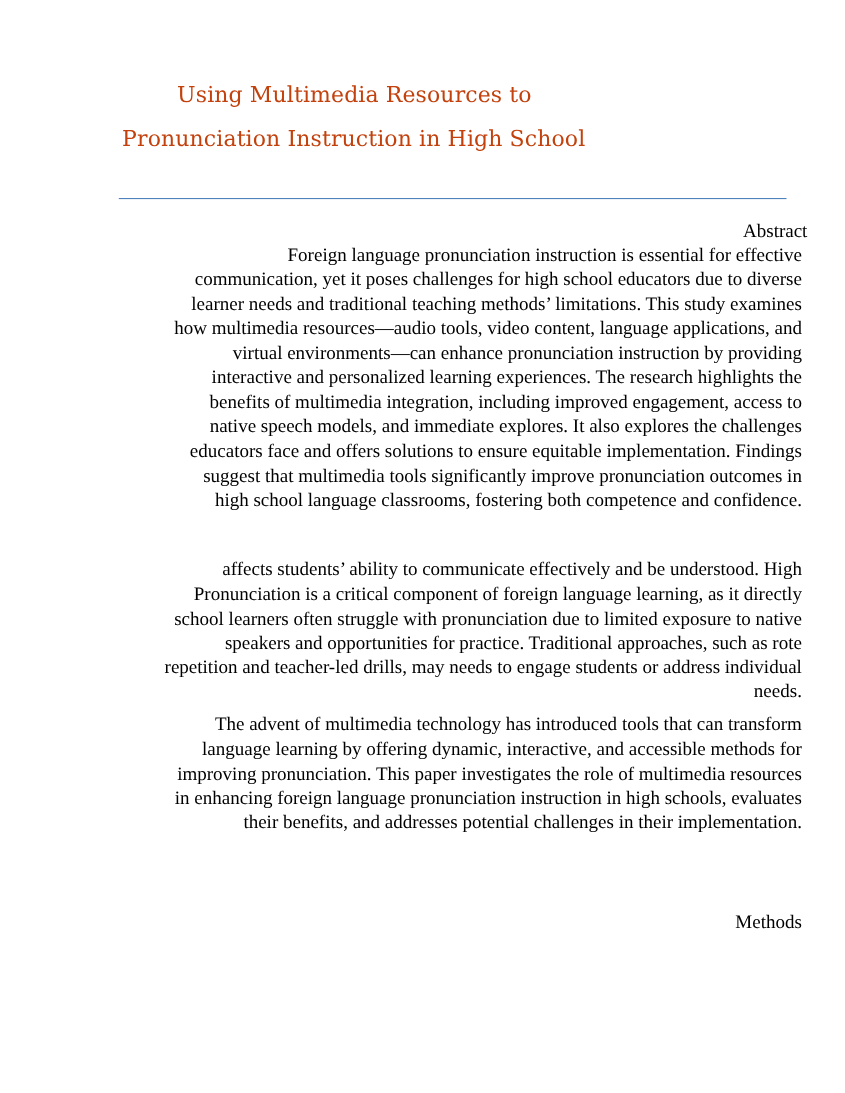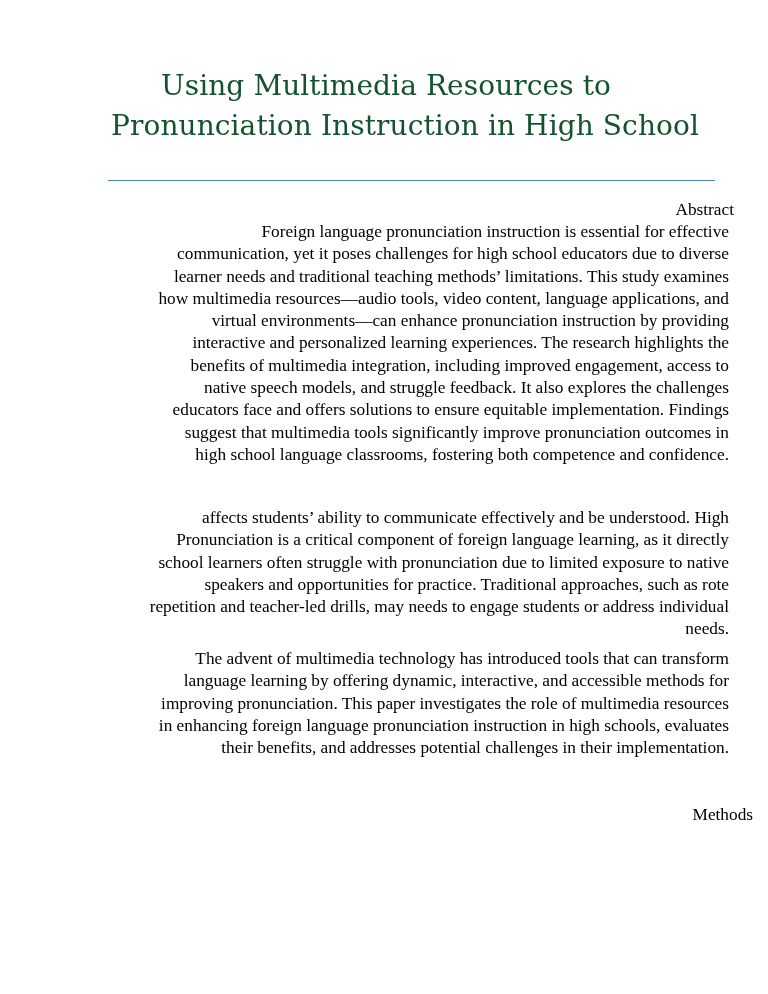--- a/index.html
+++ b/index.html
@@ -20,23 +20,23 @@
       width: 768px;
       height: 994px;
       background: #ffffff;
     }
     .title-block {
       position: absolute;
       left: 111px;
       top: 66px;
       width: 610px;
       font-family: "DejaVu Serif", "Liberation Serif", serif;
-      font-size: 28px;
+      font-size: 20px;
       line-height: 40px;
-      color: #14532d;
+      color: #c2410c;
       letter-spacing: 0.1px;
     }
     .title-line {
       display: block;
       white-space: nowrap;
     }
     .title-line.indent {
       padding-left: 50px;
     }
     .title-rule {
@@ -64,22 +64,21 @@
     .abstract-para {
       top: 221px;
     }
     .intro-para-1 {
       top: 507px;
     }
     .intro-para-2 {
       top: 648px;
     }
     .methods-heading {
-      top: 804px;
-      margin-left: 24px;
+      top: 828px;
     }
     .line {
       display: block;
       white-space: nowrap;
     }
   </style>
 </head>
 <body>
 
 <div class="page">
@@ -94,21 +93,21 @@
   <div class="body-text abstract-label">Abstract</div>
 
   <div class="body-text abstract-para">
     <span class="line">Foreign language pronunciation instruction is essential for effective</span>
     <span class="line">communication, yet it poses challenges for high school educators due to diverse</span>
     <span class="line">learner needs and traditional teaching methods’ limitations. This study examines</span>
     <span class="line">how multimedia resources—audio tools, video content, language applications, and</span>
     <span class="line">virtual environments—can enhance pronunciation instruction by providing</span>
     <span class="line">interactive and personalized learning experiences. The research highlights the</span>
     <span class="line">benefits of multimedia integration, including improved engagement, access to</span>
-    <span class="line">native speech models, and struggle feedback. It also explores the challenges</span>
+    <span class="line">native speech models, and immediate explores. It also explores the challenges</span>
     <span class="line">educators face and offers solutions to ensure equitable implementation. Findings</span>
     <span class="line">suggest that multimedia tools significantly improve pronunciation outcomes in</span>
     <span class="line">high school language classrooms, fostering both competence and confidence.</span>
   </div>
 
   <div class="body-text intro-para-1">
     <span class="line">affects students’ ability to communicate effectively and be understood. High</span>
     <span class="line">Pronunciation is a critical component of foreign language learning, as it directly</span>
     <span class="line">school learners often struggle with pronunciation due to limited exposure to native</span>
     <span class="line">speakers and opportunities for practice. Traditional approaches, such as rote</span>

